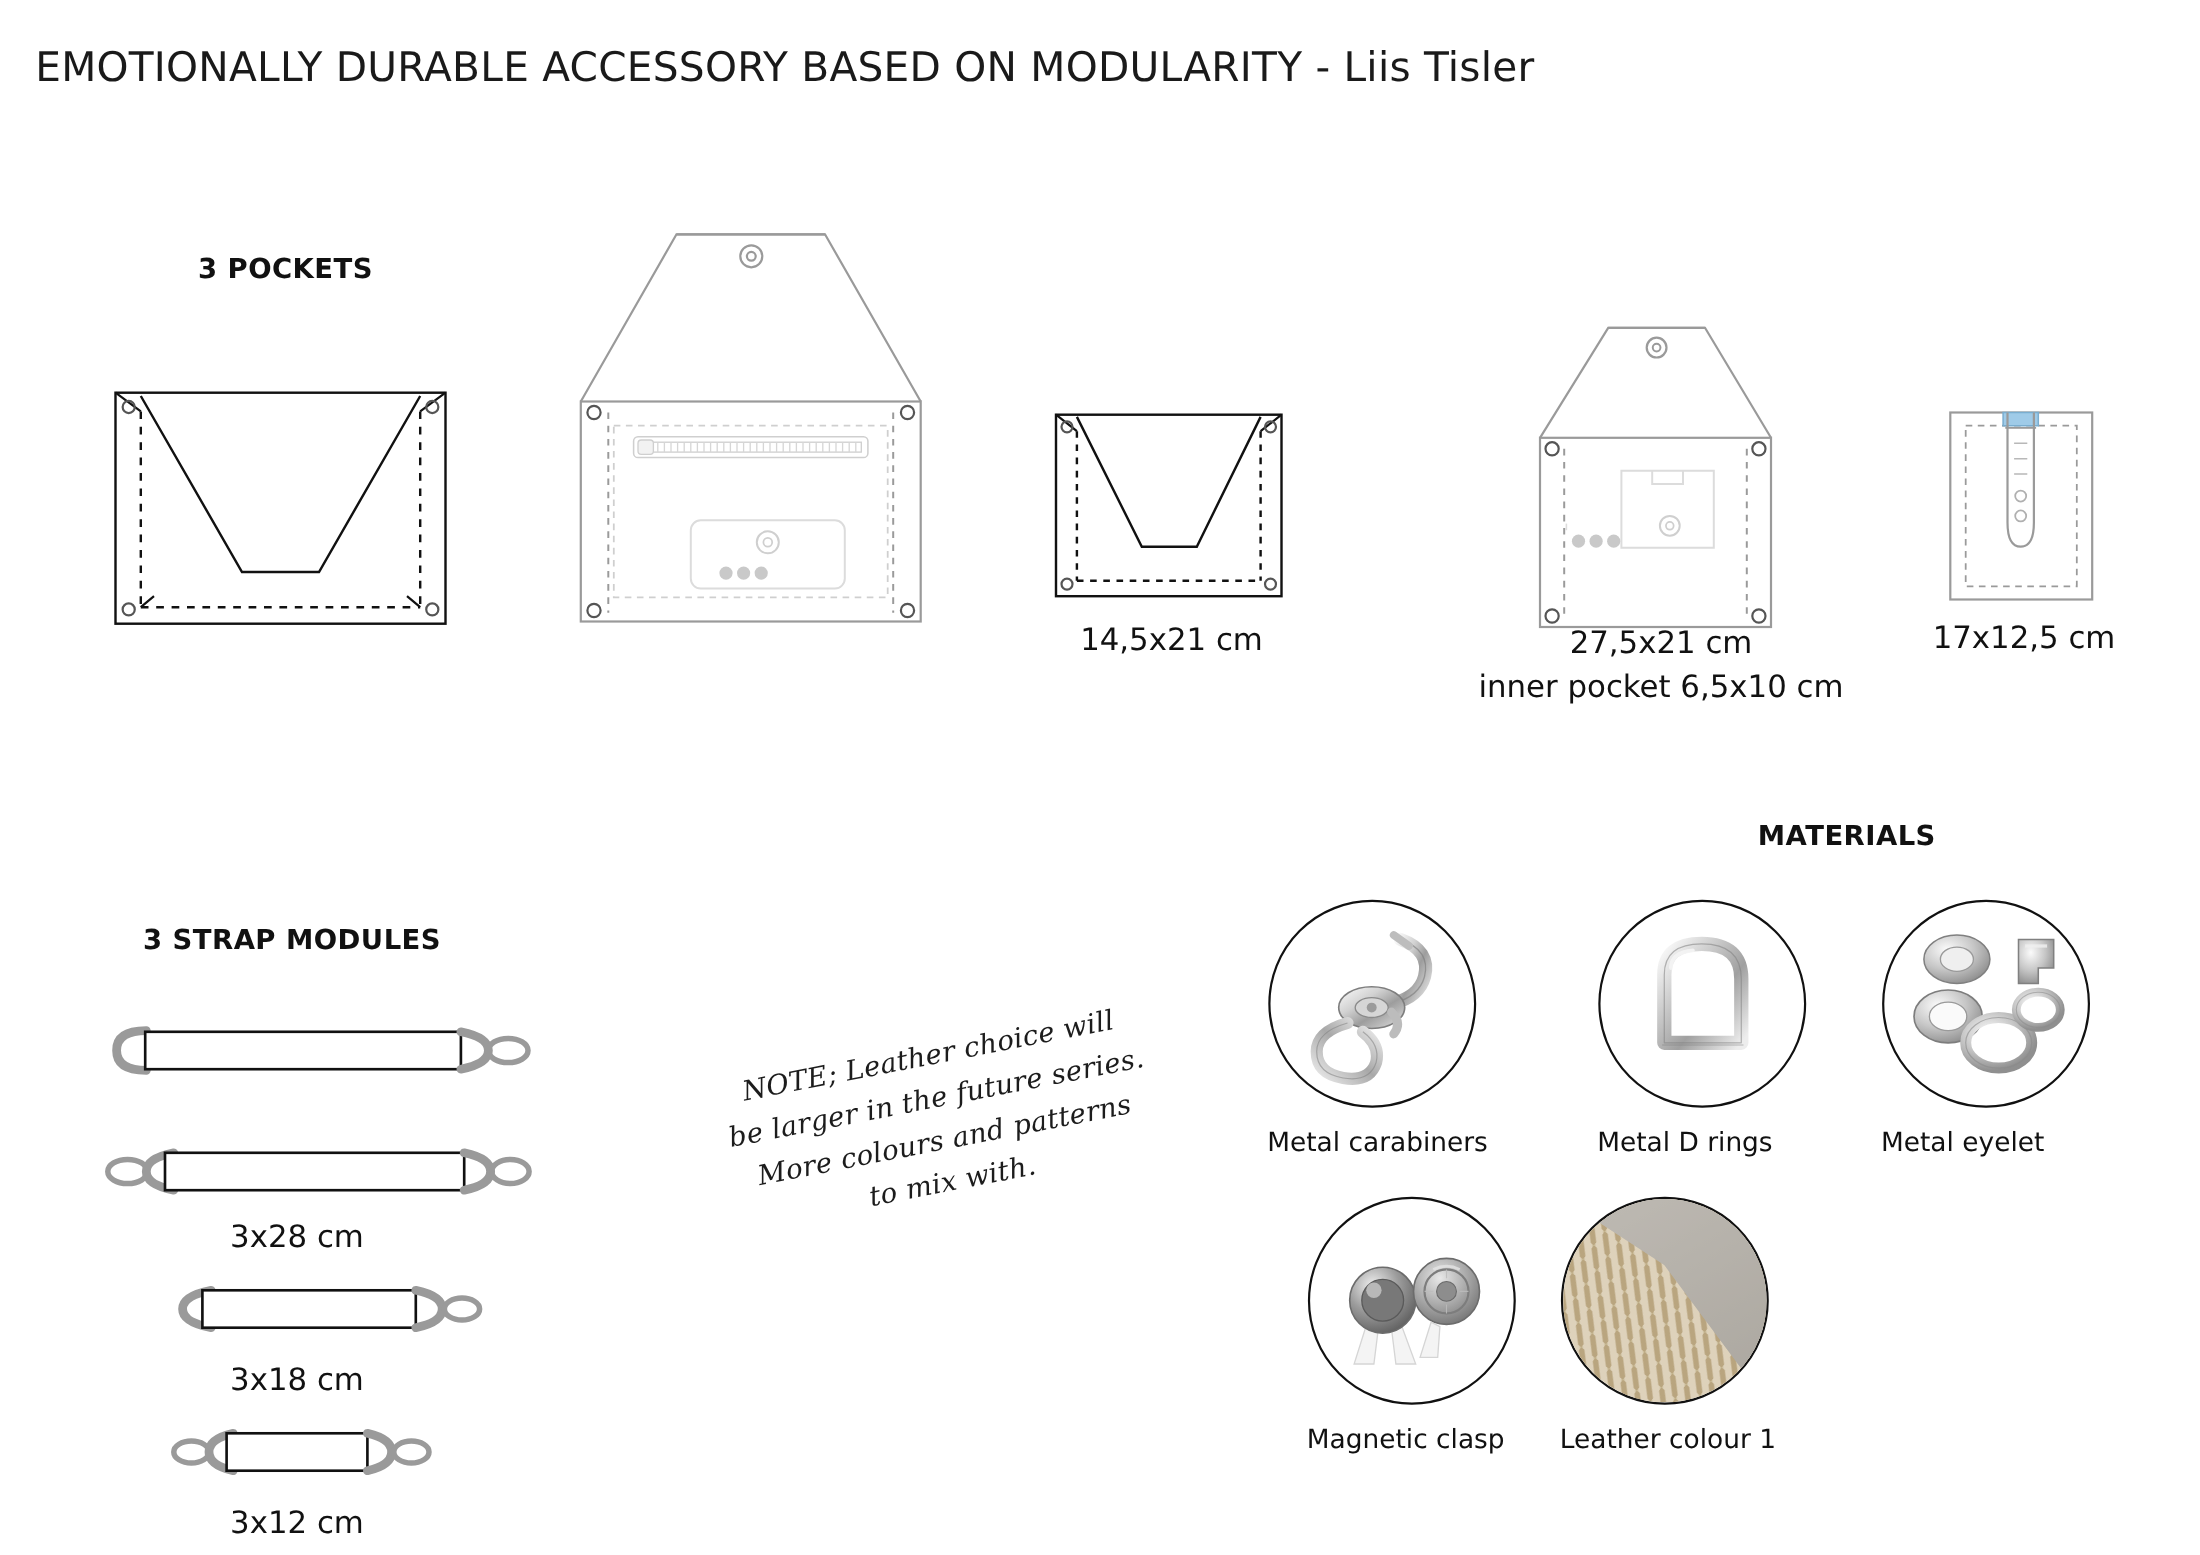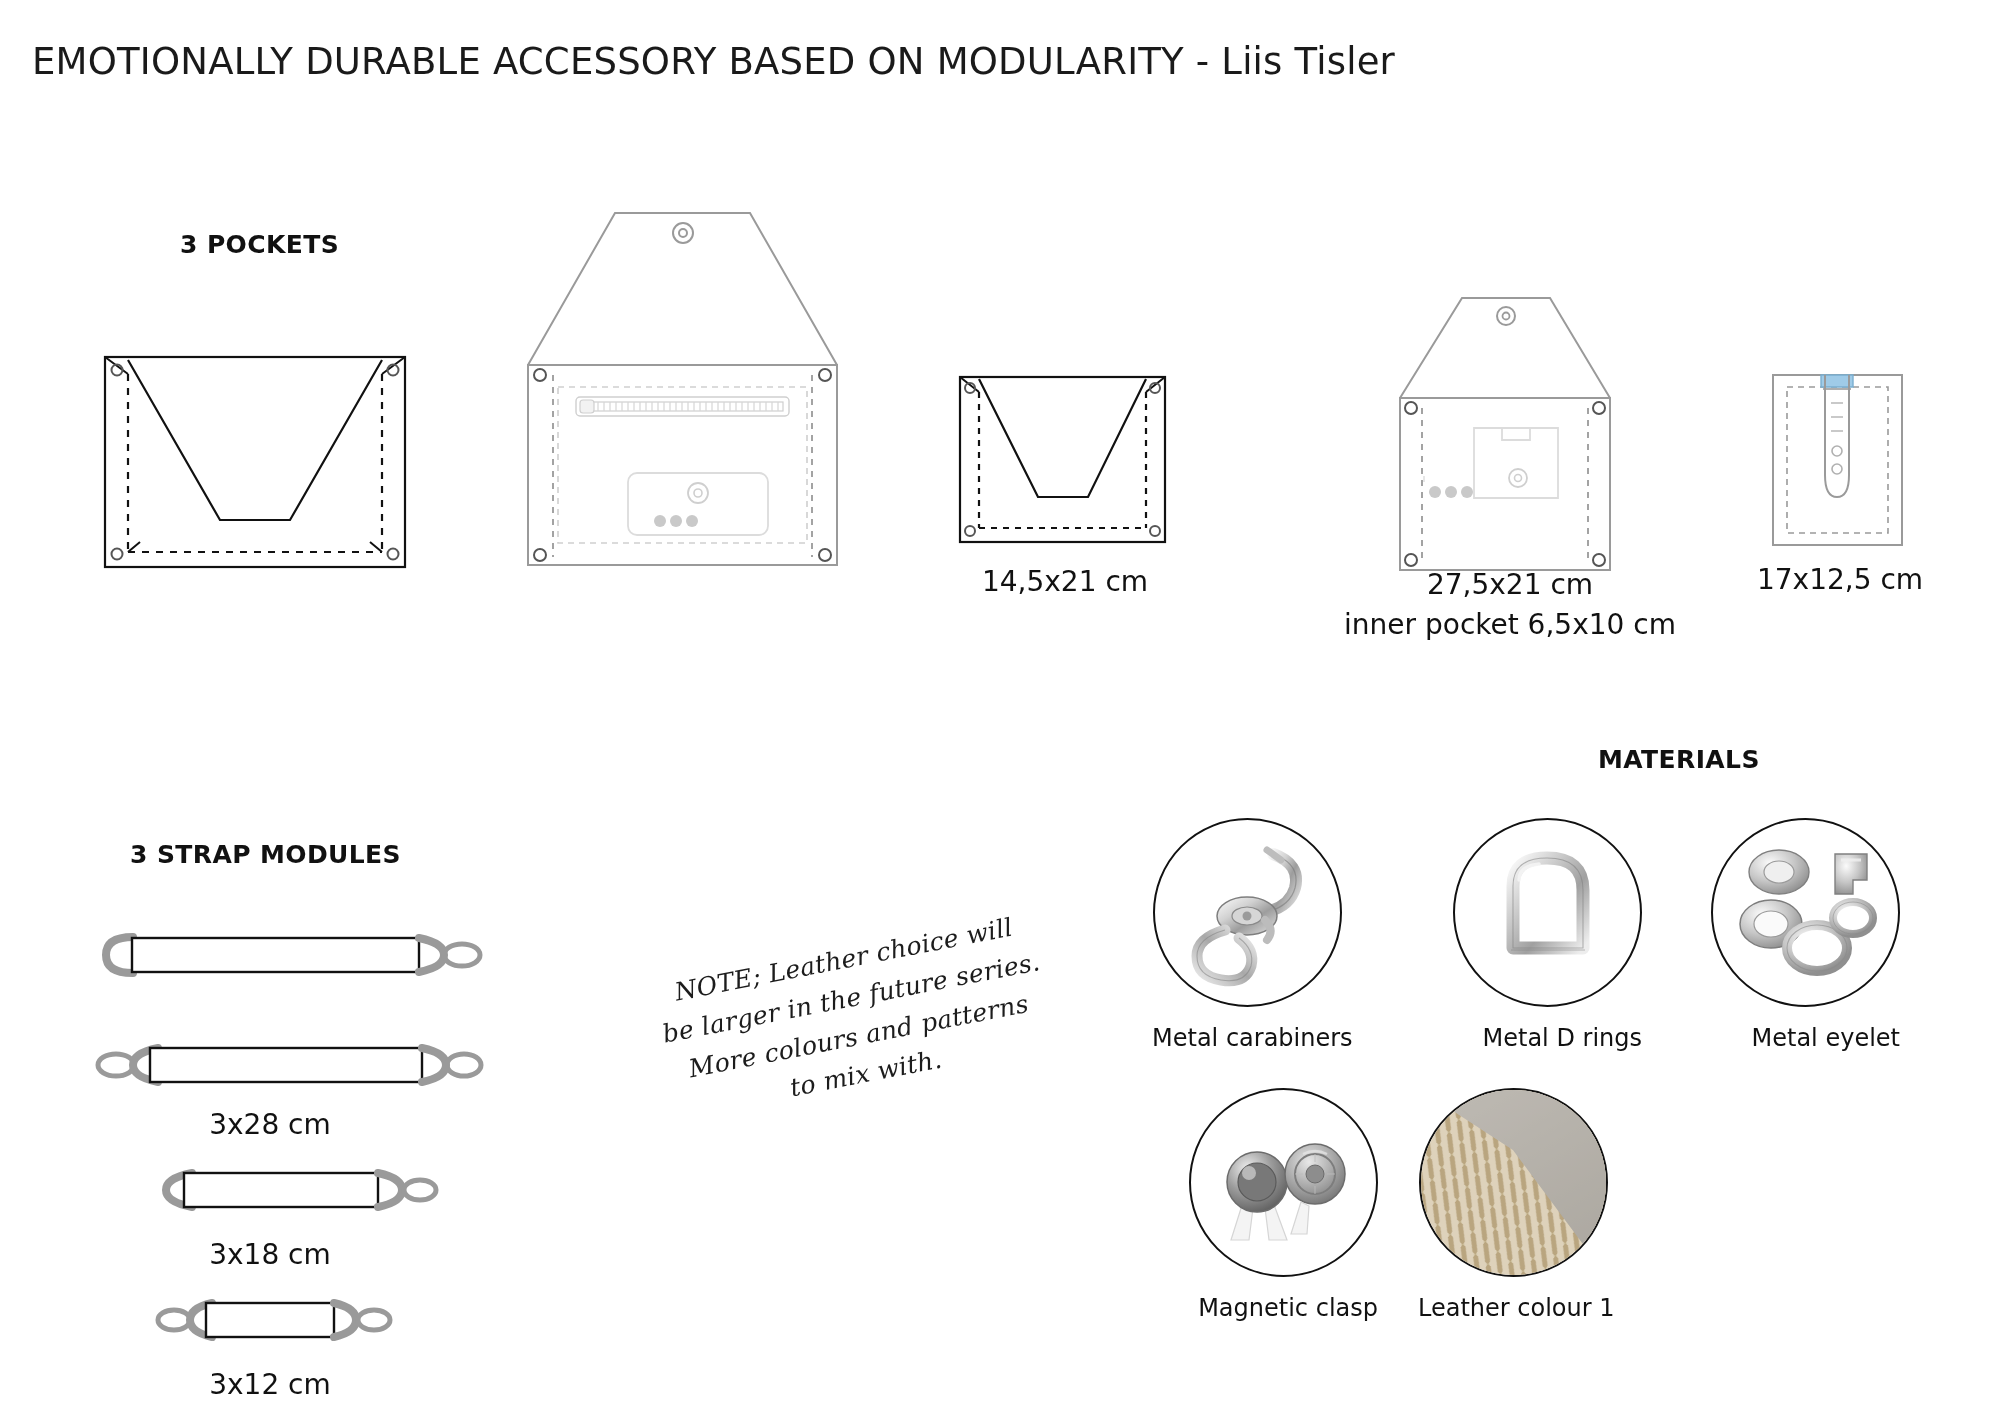--- a/index.html
+++ b/index.html
@@ -40,21 +40,21 @@
   
   #note{
     position:absolute;left:640px;top:940px;width:430px;
     transform:rotate(-11deg);transform-origin:50% 50%;
     text-align:center;font-size:25px;line-height:1.55;color:#1c1c1c;
     font-family:"DejaVu Serif", serif;font-style:italic;
     letter-spacing:.3px;white-space:pre-line;
   }
 
   
-  .mat{position:absolute;width:190px;text-align:right;}
+  .mat{position:absolute;width:190px;text-align:left;}
   .mat .disc{
     width:185px;height:185px;border-radius:50%;
     border:2px solid #111;overflow:hidden;position:relative;background:#fff;
     margin:0 auto;
   }
   .mat .lbl{
     margin-top:17px;font-size:24px;color:#111;
     font-family:"DejaVu Sans", sans-serif;white-space:nowrap;
   }
   .disc svg{position:absolute;left:0;top:0;}

